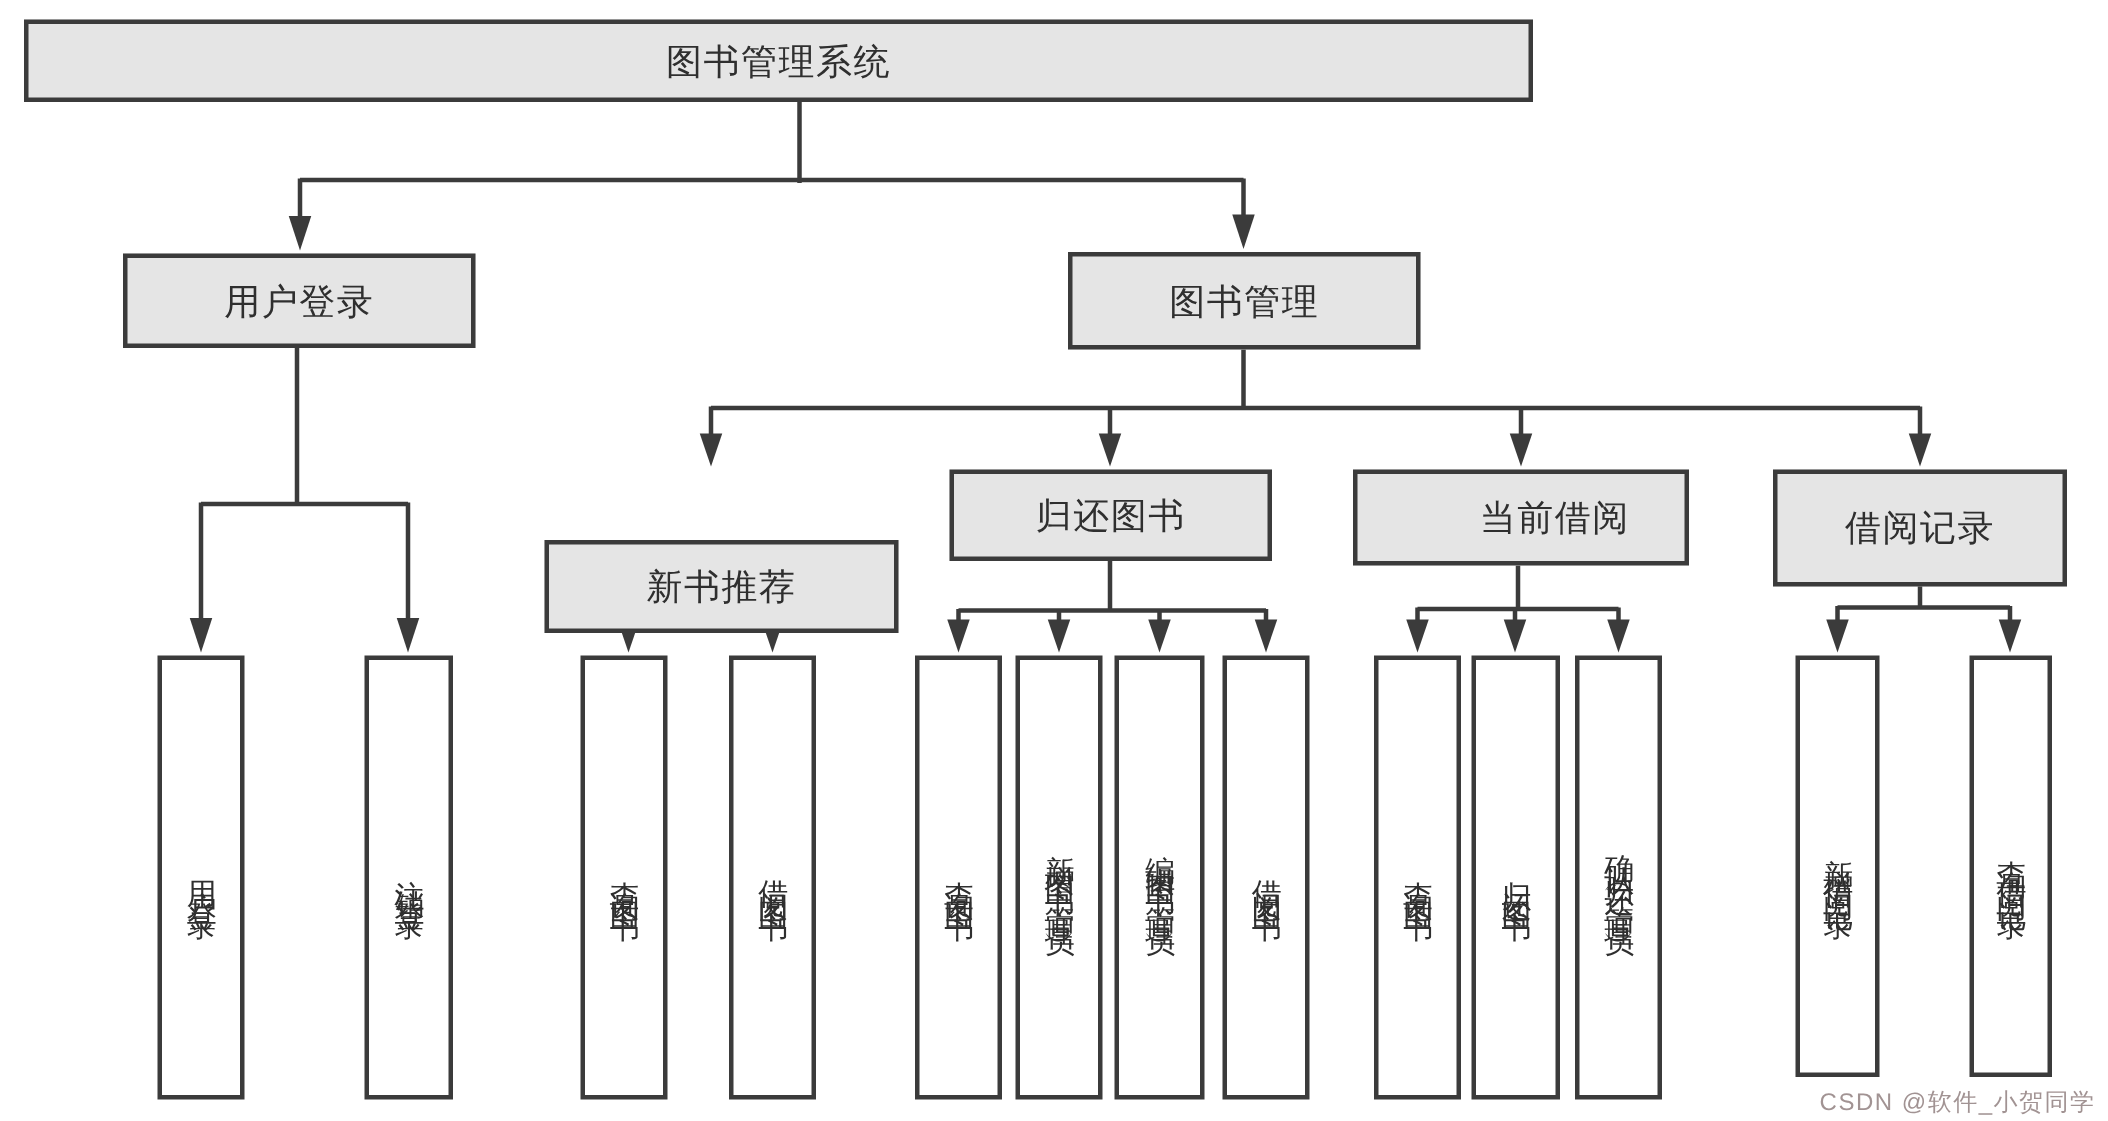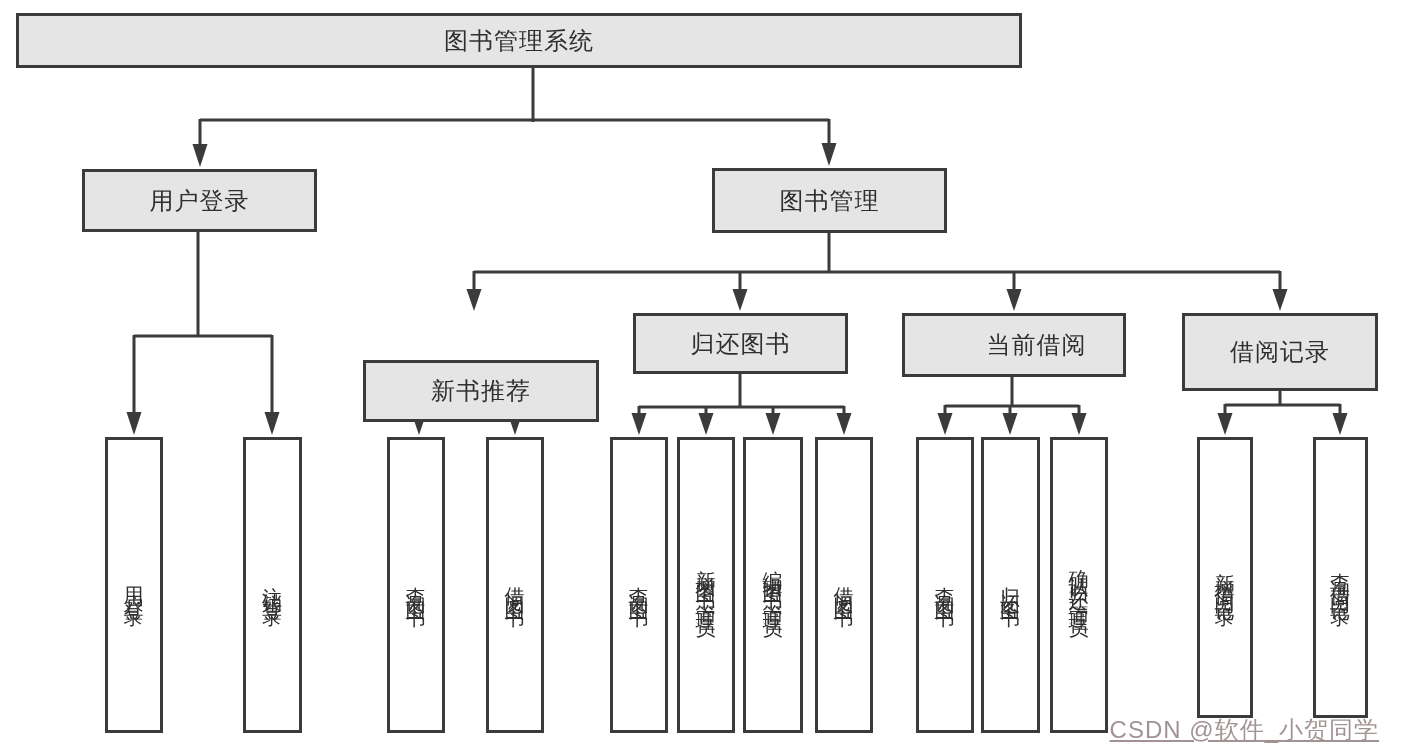--- a/index.html
+++ b/index.html
@@ -25,23 +25,23 @@
     z-index:2;
   }
   .vtext{
     writing-mode:vertical-rl;
     text-orientation:mixed;
     font-size:20px;color:#2f2f2f;
     letter-spacing:7px;line-height:1.1;
     white-space:nowrap;
   }
   .watermark{
-    position:absolute;right:26px;bottom:1px;
-    font-size:24px;color:#9a8a8a;opacity:.92;
-    letter-spacing:1px;z-index:5;text-decoration:underline;
+    position:absolute;right:8px;bottom:1px;
+    font-size:16px;color:#9a8a8a;opacity:.92;
+    letter-spacing:1px;z-index:5;
   }
 </style>
 </head>
 <body>
 
 <div class="canvas">
 
   <svg class="connectors" width="1405" height="747" viewBox="0 0 1405 747" aria-hidden="true">
     <path fill="none" stroke="#3b3b3b" stroke-width="3" d="M533 68 V122
              M200 120 H829

